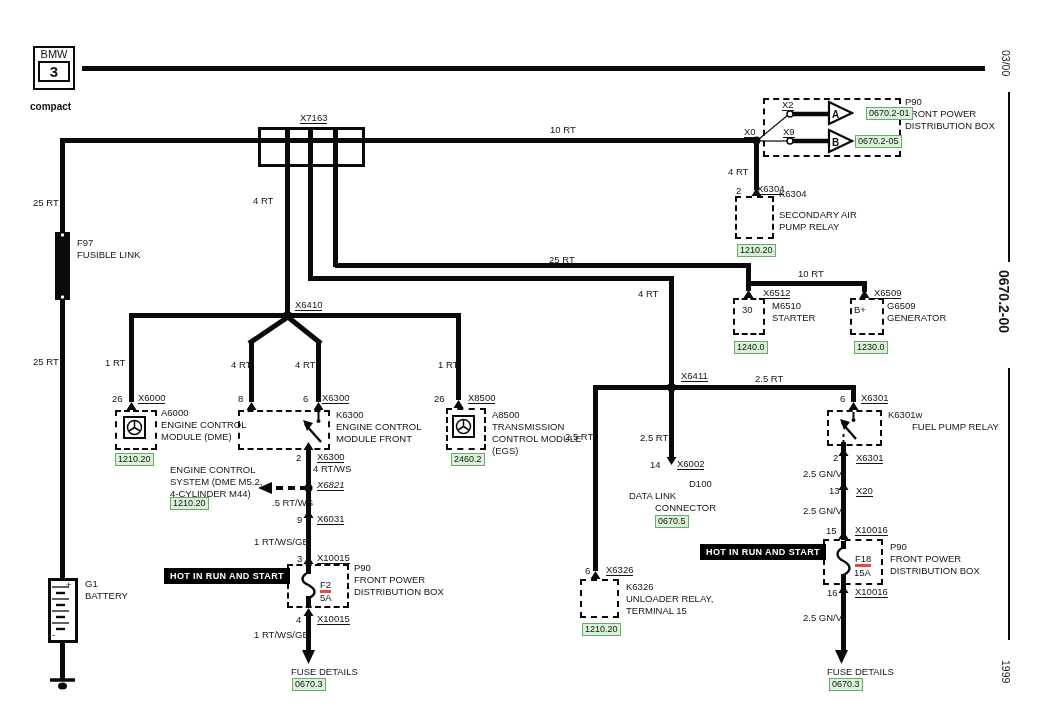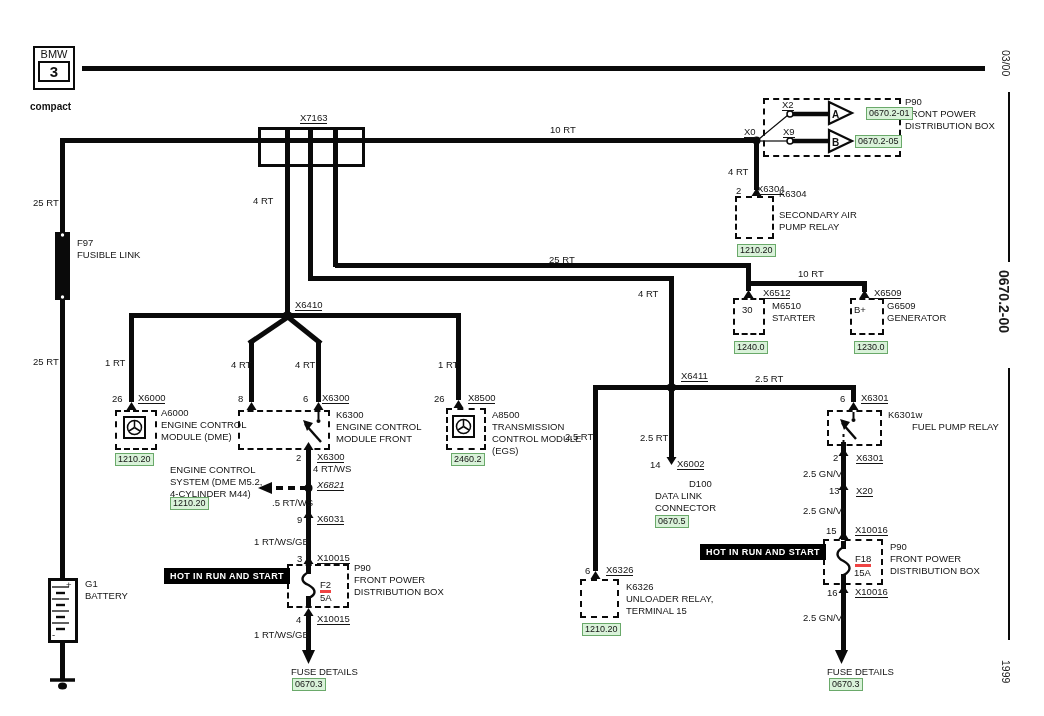--- a/index.html
+++ b/index.html
@@ -292,21 +292,21 @@
     <span class="lbl" style="left: 492px; top: 421px;">TRANSMISSION</span>
     <span class="lbl" style="left: 492px; top: 433px;">CONTROL MODULE</span>
     <span class="lbl" style="left: 492px; top: 445px;">(EGS)</span>
     <span class="lbl" style="left: 170px; top: 464px;">ENGINE CONTROL</span>
     <span class="lbl" style="left: 170px; top: 476px;">SYSTEM (DME M5.2,</span>
     <span class="lbl" style="left: 170px; top: 488px;">4-CYLINDER M44)</span>
     <span class="lbl" style="left: 354px; top: 562px;">P90</span>
     <span class="lbl" style="left: 354px; top: 574px;">FRONT POWER</span>
     <span class="lbl" style="left: 354px; top: 586px;">DISTRIBUTION BOX</span>
     <span class="lbl" style="left: 655px; top: 478px; margin-left: 34px;">D100</span>
-    <span class="lbl" style="left: 655px; top: 490px; text-align: center;">DATA LINK</span>
+    <span class="lbl" style="left: 629px; top: 490px; text-align: center;">DATA LINK</span>
     <span class="lbl" style="left: 655px; top: 502px;">CONNECTOR</span>
     <span class="lbl" style="left: 626px; top: 581px;">K6326</span>
     <span class="lbl" style="left: 626px; top: 593px;">UNLOADER RELAY,</span>
     <span class="lbl" style="left: 626px; top: 605px;">TERMINAL 15</span>
     <span class="lbl" style="left: 888px; top: 409px;">K6301w</span>
     <span class="lbl" style="left: 888px; top: 421px; margin-left: 24px;">FUEL PUMP RELAY</span>
     <span class="lbl" style="left: 890px; top: 541px;">P90</span>
     <span class="lbl" style="left: 890px; top: 553px;">FRONT POWER</span>
     <span class="lbl" style="left: 890px; top: 565px;">DISTRIBUTION BOX</span>
     <span class="lbl" style="left: 291px; top: 666px;">FUSE DETAILS</span>

